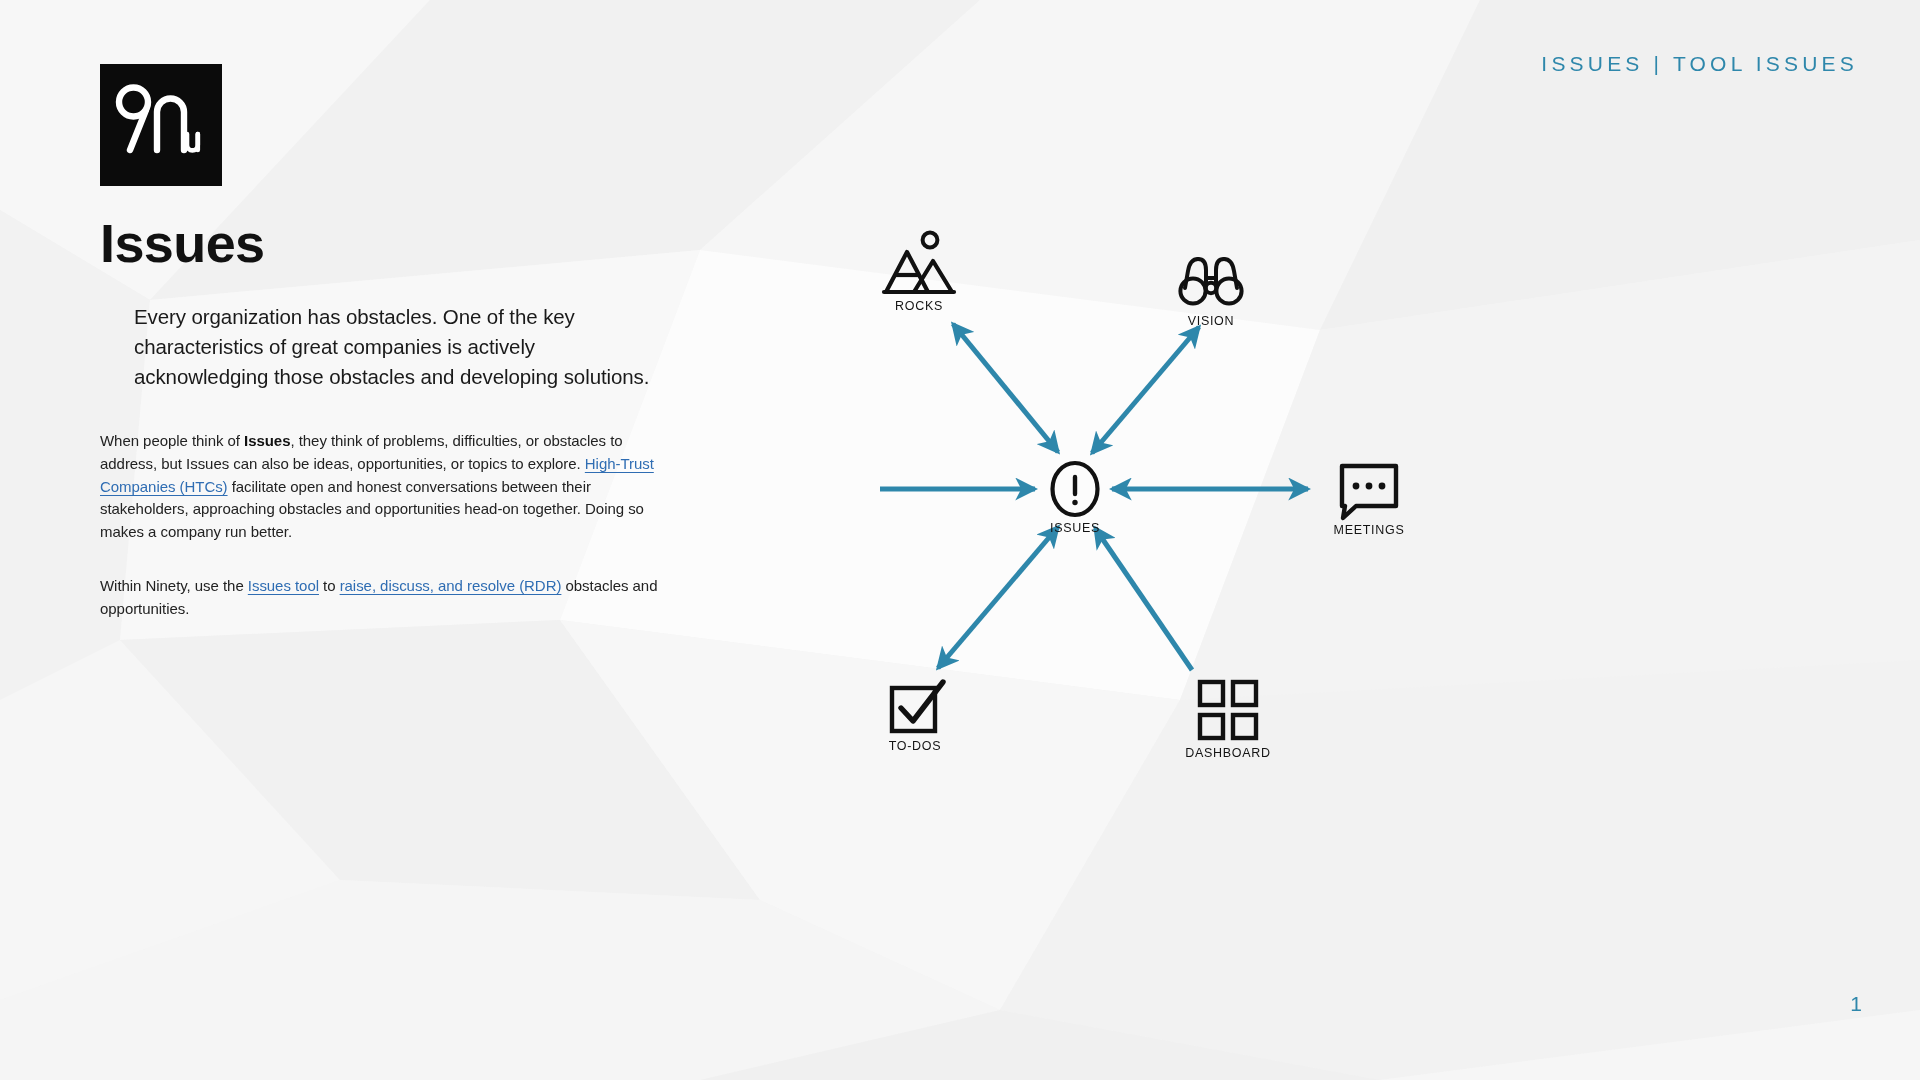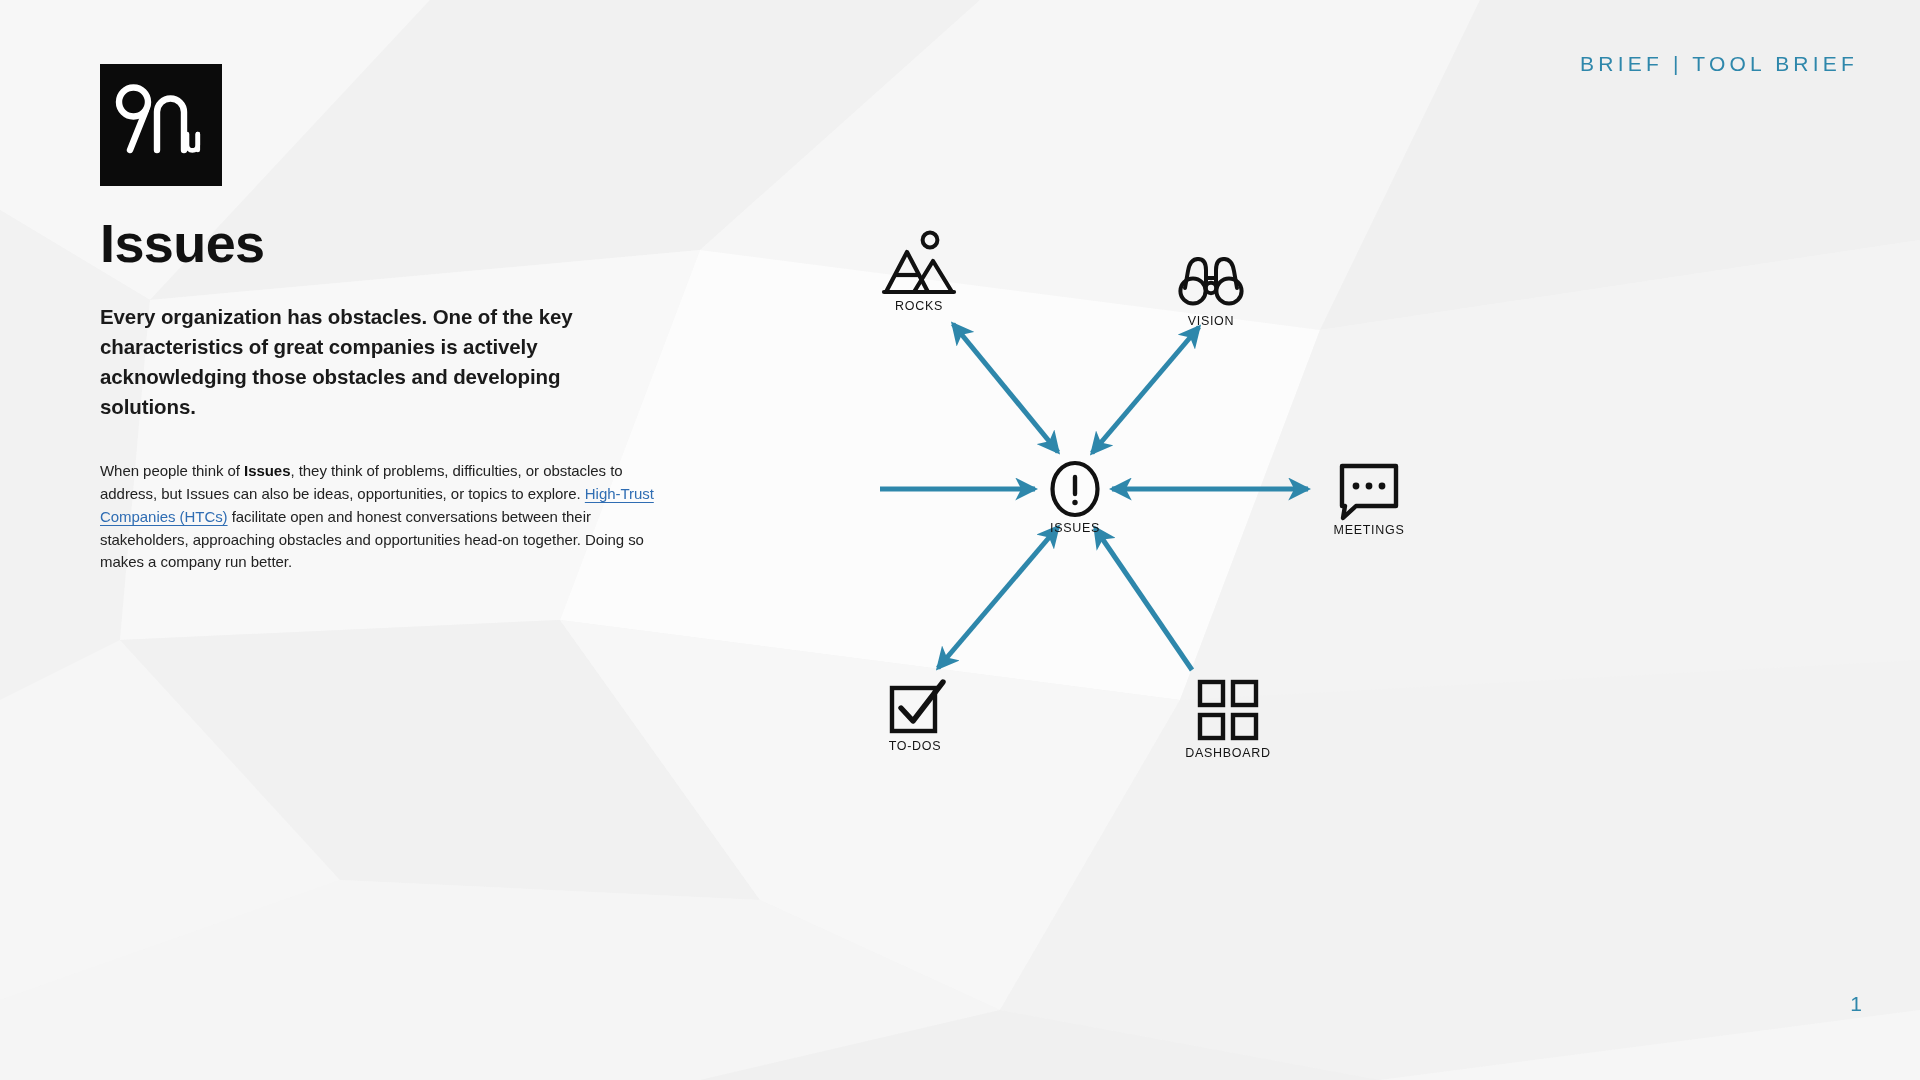--- a/index.html
+++ b/index.html
@@ -64,26 +64,27 @@
     font-size: 54px;
     font-weight: 700;
     letter-spacing: -0.6px;
     color: #111111;
     line-height: 1.05;
     margin-bottom: 30px;
   }
 
   #lede-paragraph {
     font-size: 20.5px;
-    font-weight: 700;
+    font-weight: 400;
     line-height: 1.47;
     color: #1a1a1a;
     letter-spacing: -0.1px;
     margin-bottom: 38px;
     max-width: 540px;
+    margin-left: 34px;
   }
 
   .body-paragraph {
     font-size: 15px;
     font-weight: 400;
     line-height: 1.52;
     color: #222222;
     letter-spacing: -0.05px;
     max-width: 566px;
   }
@@ -144,21 +145,21 @@
   <polygon points="1320,330 1920,240 1920,660 1180,700" fill="#f3f3f3"></polygon>
   <polygon points="0,700 120,640 340,880 0,1000" fill="#f6f6f6"></polygon>
   <polygon points="120,640 560,620 760,900 340,880" fill="#f1f1f1"></polygon>
   <polygon points="560,620 1180,700 1000,1010 760,900" fill="#f7f7f7"></polygon>
   <polygon points="1180,700 1920,660 1920,1010 1380,1080 1000,1010" fill="#f2f2f2"></polygon>
   <polygon points="0,1000 340,880 760,900 1000,1010 700,1080 0,1080" fill="#f5f5f5"></polygon>
   <polygon points="1000,1010 1380,1080 700,1080" fill="#f0f0f0"></polygon>
   <polygon points="1380,1080 1920,1010 1920,1080" fill="#f6f6f6"></polygon>
 </svg>
 
-<div id="header-label">BRIEF | TOOL BRIEF</div>
+<div id="header-label">ISSUES | TOOL ISSUES</div>
 
 <div id="logo-mark">
   <svg width="122" height="122" viewBox="0 0 122 122" aria-hidden="true">
     <rect x="0" y="0" width="122" height="122" fill="#0b0b0b"></rect>
 
     <path d="M48 38 A14.5 14.5 0 1 0 33.5 52.5 A14.5 14.5 0 0 0 48 38 Z" fill="none" stroke="#ffffff" stroke-width="6.4" stroke-linecap="round"></path>
     <path d="M46 46 L30 86" fill="none" stroke="#ffffff" stroke-width="6.4" stroke-linecap="round"></path>
 
     <path d="M57 86 L57 48 A13.5 13.5 0 0 1 84 48 L84 86" fill="none" stroke="#ffffff" stroke-width="6.4" stroke-linecap="round" stroke-linejoin="round"></path>
 
@@ -170,20 +171,23 @@
 <div id="left-column">
 
   <h1 id="page-title">Issues</h1>
 
   <p id="lede-paragraph">Every organization has obstacles. One of the key characteristics of great companies is actively acknowledging those obstacles and developing solutions.</p>
 
   <p id="body-paragraph-1" class="body-paragraph">
     <span>When people think of </span><b>Issues</b><span>, they think of problems, difficulties, or obstacles to address, but Issues can also be ideas, opportunities, or topics to explore. </span><a class="inline-link">High-Trust Companies (HTCs)</a><span> facilitate open and honest conversations between their stakeholders, approaching obstacles and opportunities head-on together. Doing so makes a company run better.</span>
   </p>
 
+  <p id="body-paragraph-2" class="body-paragraph">
+    <span>Within Ninety, use the </span><a class="inline-link">Issues tool</a><span> to </span><a class="inline-link">raise, discuss, and resolve (RDR)</a><span> obstacles and opportunities.</span>
+  </p>
 
 </div>
 
 <div id="diagram">
 <svg width="740" height="700" viewBox="0 0 740 700" aria-hidden="true">
 
   <defs>
     <marker id="arrowhead" viewBox="0 0 10 10" refX="8.6" refY="5" markerWidth="4.6" markerHeight="4.6" orient="auto-start-reverse">
       <path d="M 0 0 L 10 5 L 0 10 L 2.6 5 Z" fill="#2e87ab"></path>
     </marker>

